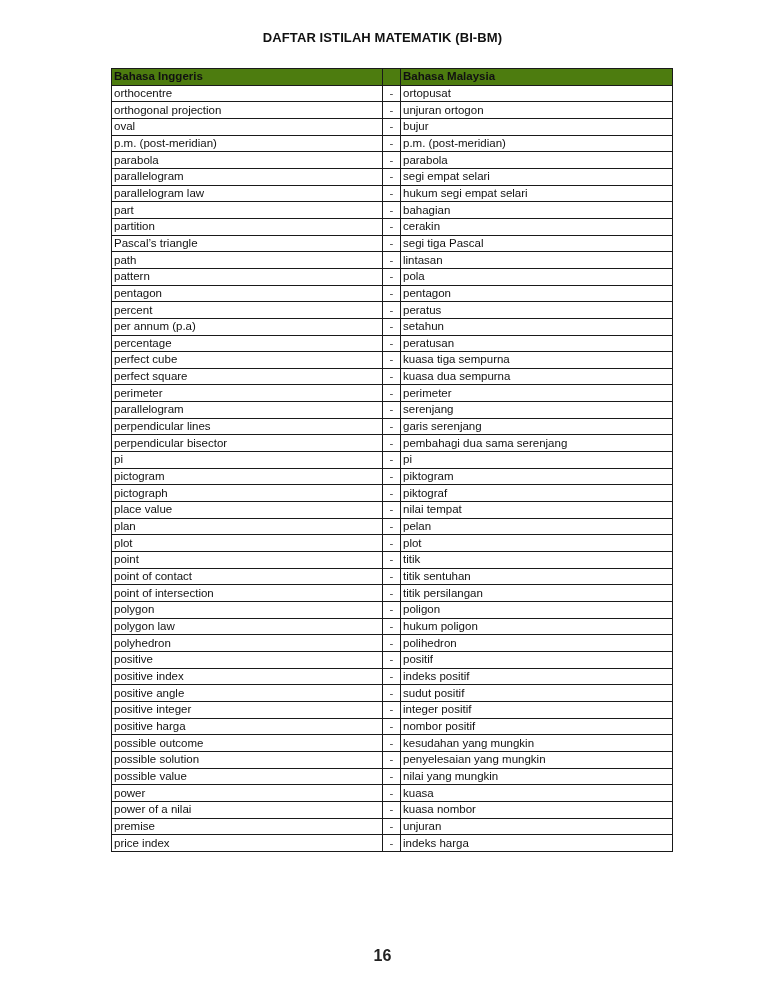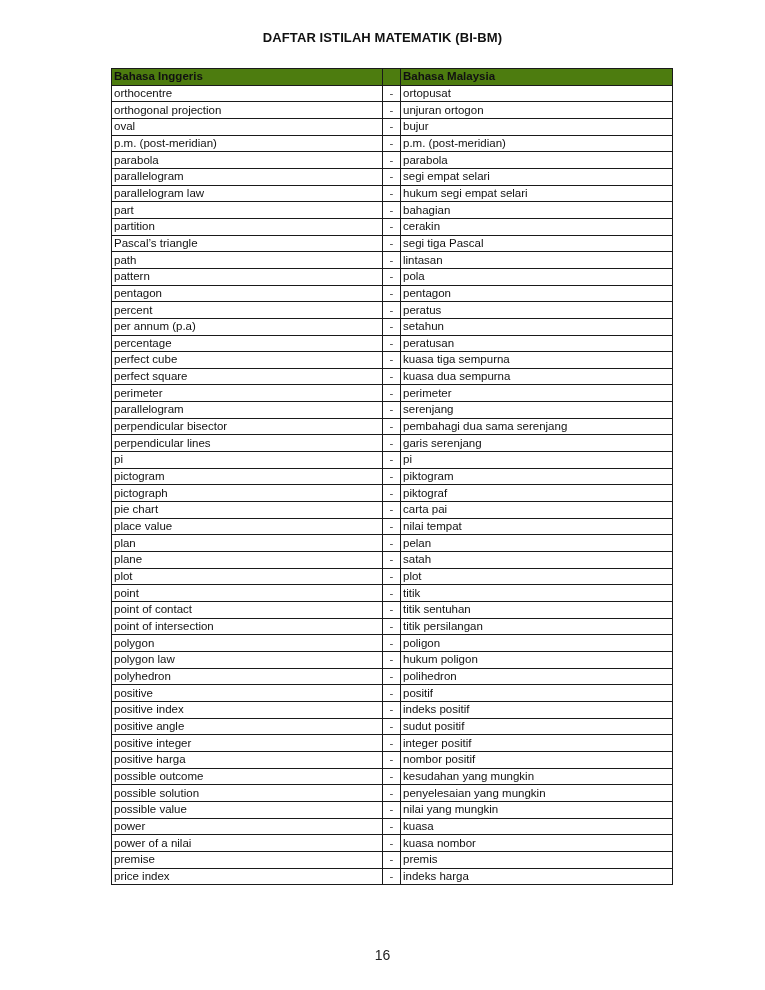--- a/index.html
+++ b/index.html
@@ -60,22 +60,23 @@
     }
     table.glossary thead th.sep {
       border-left: 1px solid #1a1a1a;
     }
     .page-number {
       position: absolute;
       top: 947px;
       left: 0;
       width: 765px;
       text-align: center;
-      font-size: 14px;
+      font-size: 16px;
       color: #222;
+      font-weight: bold;
     }
   </style>
 </head>
 <body>
 
 <div class="page-title">DAFTAR ISTILAH MATEMATIK (BI-BM)</div>
 
 <table class="glossary">
   <colgroup>
     <col class="c-en">
@@ -184,65 +185,55 @@
         <td>perimeter</td>
         <td class="sep">-</td>
         <td>perimeter</td>
       </tr>
       <tr>
         <td>parallelogram</td>
         <td class="sep">-</td>
         <td>serenjang</td>
       </tr>
       <tr>
+        <td>perpendicular lines</td>
+        <td class="sep">-</td>
+        <td>garis serenjang</td>
+      </tr>
+      <tr>
         <td>perpendicular bisector</td>
         <td class="sep">-</td>
         <td>pembahagi dua sama serenjang</td>
       </tr>
       <tr>
-        <td>perpendicular lines</td>
-        <td class="sep">-</td>
-        <td>garis serenjang</td>
-      </tr>
-      <tr>
         <td>pi</td>
         <td class="sep">-</td>
         <td>pi</td>
       </tr>
       <tr>
         <td>pictogram</td>
         <td class="sep">-</td>
         <td>piktogram</td>
       </tr>
       <tr>
         <td>pictograph</td>
         <td class="sep">-</td>
         <td>piktograf</td>
       </tr>
       <tr>
-        <td>pie chart</td>
-        <td class="sep">-</td>
-        <td>carta pai</td>
-      </tr>
-      <tr>
         <td>place value</td>
         <td class="sep">-</td>
         <td>nilai tempat</td>
       </tr>
       <tr>
         <td>plan</td>
         <td class="sep">-</td>
         <td>pelan</td>
       </tr>
       <tr>
-        <td>plane</td>
-        <td class="sep">-</td>
-        <td>satah</td>
-      </tr>
-      <tr>
         <td>plot</td>
         <td class="sep">-</td>
         <td>plot</td>
       </tr>
       <tr>
         <td>point</td>
         <td class="sep">-</td>
         <td>titik</td>
       </tr>
       <tr>
@@ -316,21 +307,21 @@
         <td>kuasa</td>
       </tr>
       <tr>
         <td>power of a nilai</td>
         <td class="sep">-</td>
         <td>kuasa nombor</td>
       </tr>
       <tr>
         <td>premise</td>
         <td class="sep">-</td>
-        <td>premis</td>
+        <td>unjuran</td>
       </tr>
       <tr>
         <td>price index</td>
         <td class="sep">-</td>
         <td>indeks harga</td>
       </tr>
     </tbody>
 </table>
 
 <div class="page-number">16</div>

